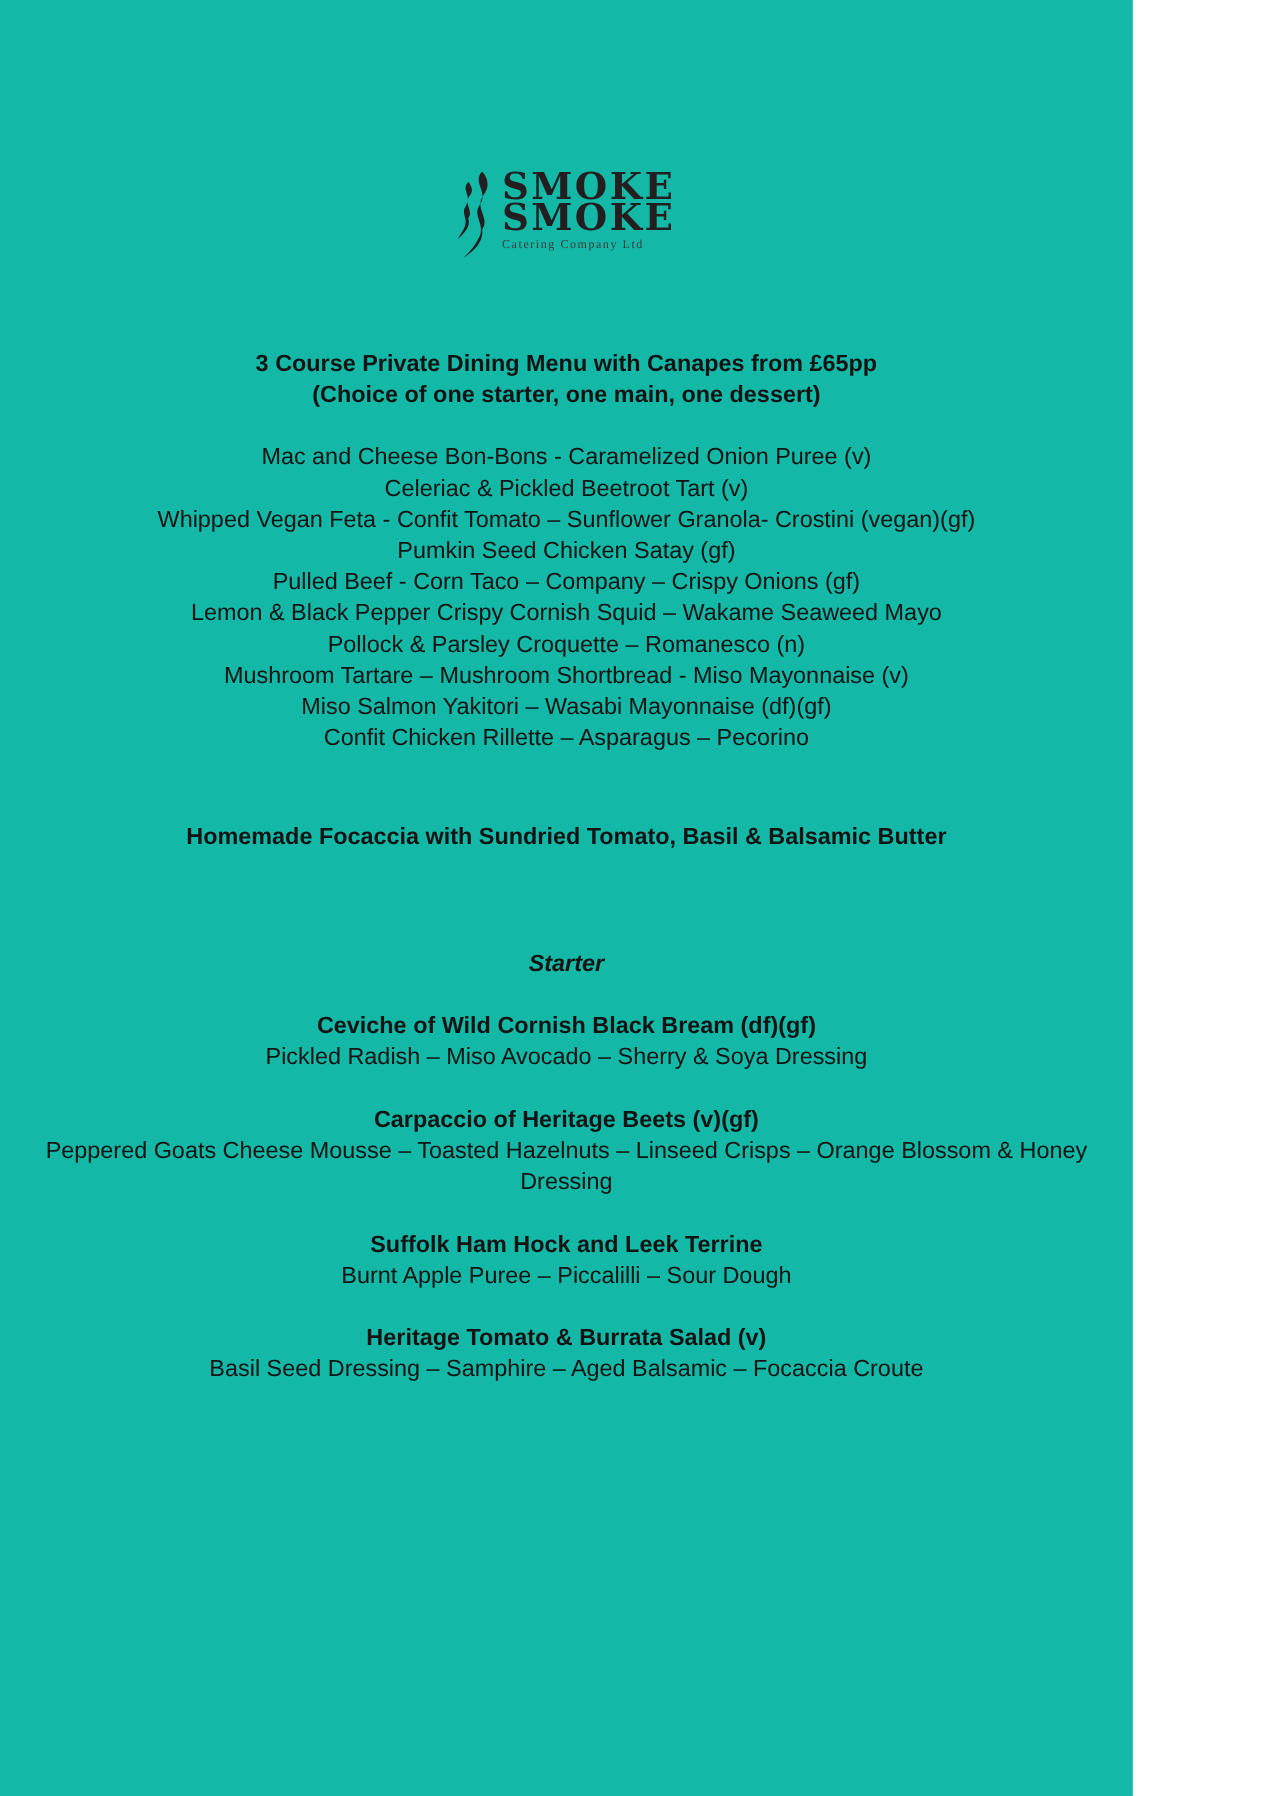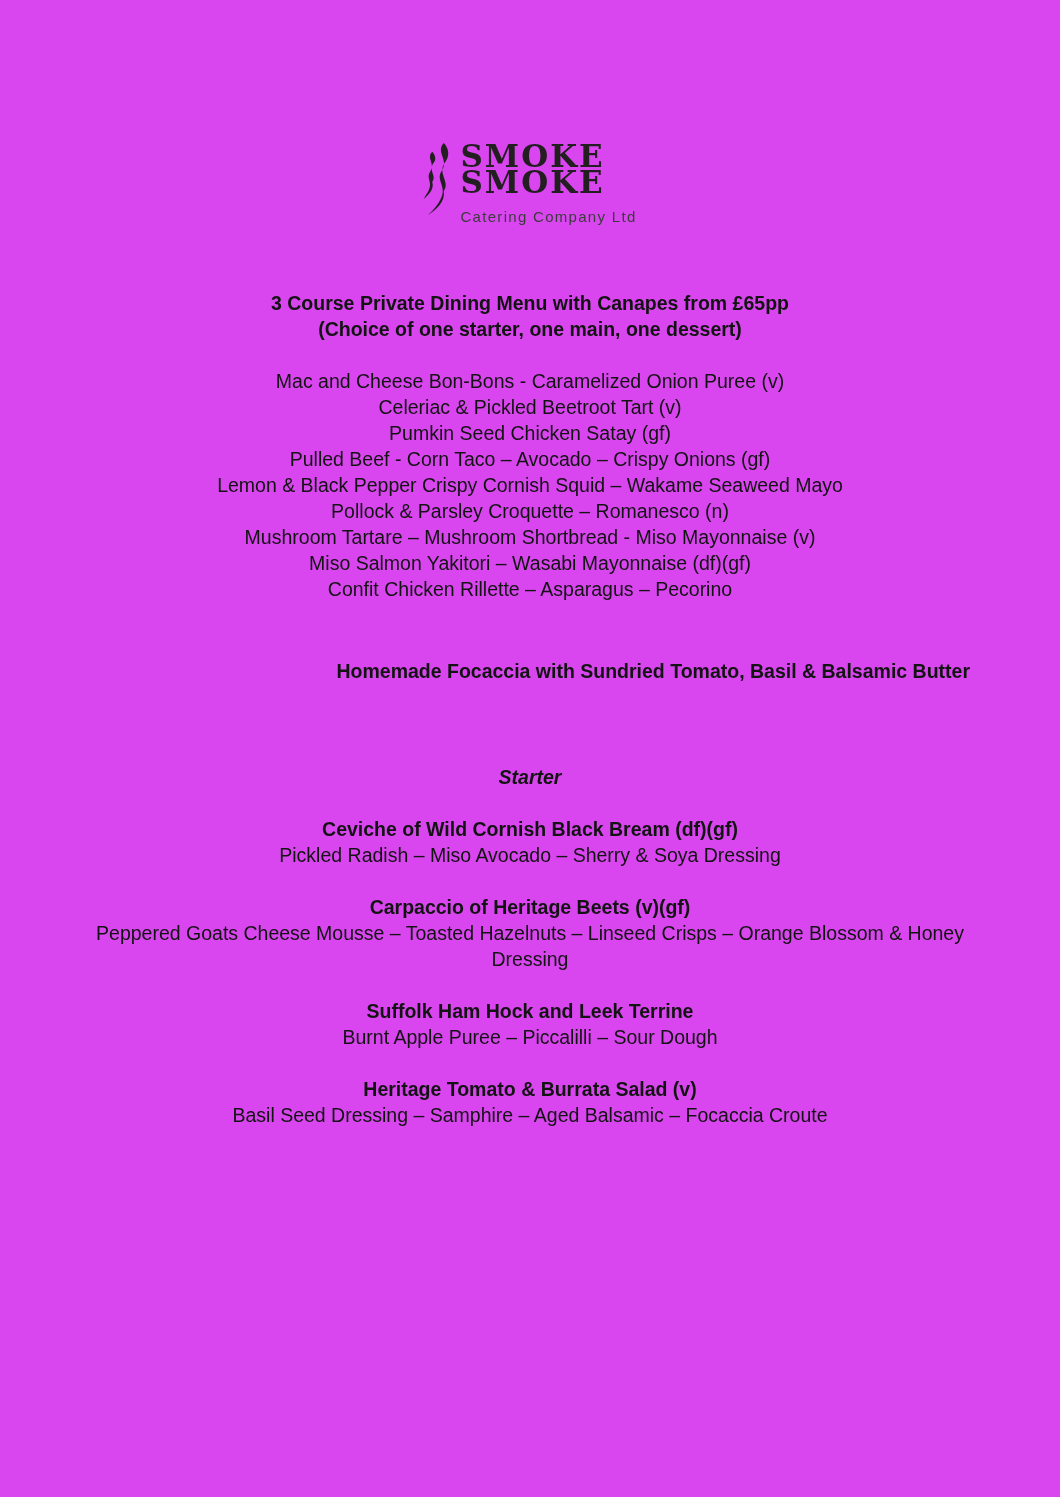--- a/index.html
+++ b/index.html
@@ -1,20 +1,20 @@
 <!DOCTYPE html>
 <html><head>
 <meta charset="utf-8">
 <style>
   html, body { margin: 0; padding: 0; background: #ffffff; }
   .page {
     position: relative;
-    width: 1060px;
+    width: 944px;
     height: 1497px;
-    background: #d946ef;
+    background: #14b8a6;
     box-sizing: border-box;
     padding-top: 143px;
     font-family: "Liberation Sans", sans-serif;
     color: #131313;
     overflow: hidden;
   }
   
   .logo-wrap {
     display: flex;
     justify-content: center;
@@ -27,41 +27,42 @@
   .logo-name {
     font-family: "DejaVu Serif", serif;
     font-weight: 800;
     font-size: 31px;
     line-height: 26px;
     letter-spacing: 2px;
     color: #231f20;
     white-space: nowrap;
   }
   .logo-sub {
-    font-size: 15px;
+    font-size: 10px;
     line-height: 14px;
     letter-spacing: 1.3px;
     color: #3c3c3c;
-    margin-top: 15px;
+    margin-top: 3px;
     white-space: nowrap;
+    font-family: Liberation Serif, serif;
   }
   
   .line {
     font-size: 19.5px;
     line-height: 26px;
     text-align: center;
     max-width: 880px;
     margin: 0 auto;
   }
   .bold   { font-weight: bold; }
   .italic { font-style: italic; }
   .mt-title { margin-top: 75px; }  
   .mt-1     { margin-top: 26px; }  
   .mt-2     { margin-top: 80px; }  
-  .mt-foc   { margin-top: 56px; text-align: right; }  
+  .mt-foc   { margin-top: 56px; }  
 </style>
 </head>
 <body>
 
 <div class="page">
 
   <div class="logo-wrap">
     <div class="smoke-icon-box">
       <svg width="30" height="72" viewBox="0 0 40 100" xmlns="http://www.w3.org/2000/svg" aria-hidden="true">
         <path fill="#231f20" d="M12 12 C3 21, 17 28, 9 40 C3 49, 13 54, 7 66 C5 70, 2 74, 0 78 C8 71, 15 63, 12 54 C19 45, 5 38, 15 26 C18 21, 15 15, 12 12 Z"></path>
@@ -75,22 +76,23 @@
     </div>
   </div>
 
   <p class="line bold mt-title">3 Course Private Dining Menu with Canapes from £65pp</p>
   <p class="line bold">(Choice of one starter, one main, one dessert)</p>
 
 
   <div>
     <p class="line mt-1">Mac and Cheese Bon-Bons - Caramelized Onion Puree (v)</p>
     <p class="line">Celeriac &amp; Pickled Beetroot Tart (v)</p>
+    <p class="line">Whipped Vegan Feta - Confit Tomato – Sunflower Granola- Crostini (vegan)(gf)</p>
     <p class="line">Pumkin Seed Chicken Satay (gf)</p>
-    <p class="line">Pulled Beef - Corn Taco – Avocado – Crispy Onions (gf)</p>
+    <p class="line">Pulled Beef - Corn Taco – Company – Crispy Onions (gf)</p>
     <p class="line">Lemon &amp; Black Pepper Crispy Cornish Squid – Wakame Seaweed Mayo</p>
     <p class="line">Pollock &amp; Parsley Croquette – Romanesco (n)</p>
     <p class="line">Mushroom Tartare – Mushroom Shortbread - Miso Mayonnaise (v)</p>
     <p class="line">Miso Salmon Yakitori – Wasabi Mayonnaise (df)(gf)</p>
     <p class="line">Confit Chicken Rillette – Asparagus – Pecorino</p>
   </div>
 
   <p class="line bold mt-foc">Homemade Focaccia with Sundried Tomato, Basil &amp; Balsamic Butter</p>
 
   <p class="line bold italic mt-2">Starter</p>

